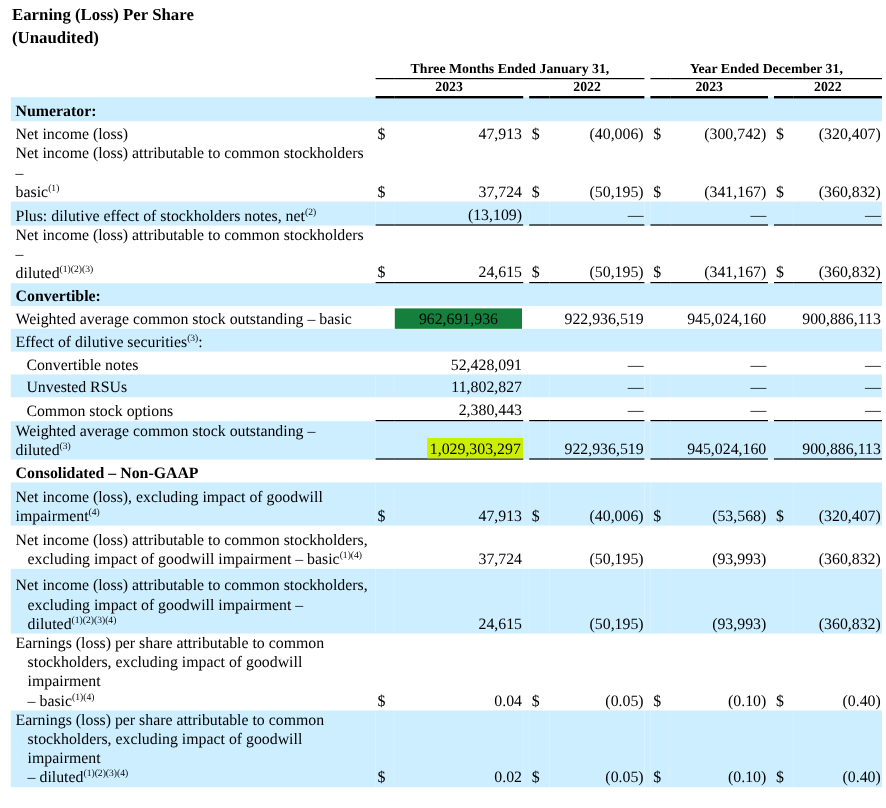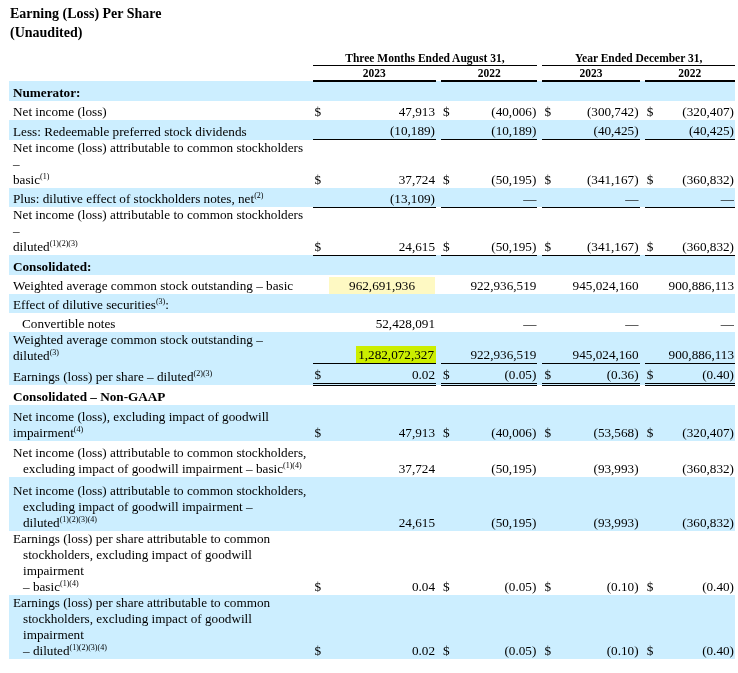--- a/index.html
+++ b/index.html
@@ -16,21 +16,21 @@
   .hdr .yr { border-bottom: 2.5px solid #000; }
   tr.blue td { background: #cceeff; }
   td.lbl { padding-left: 4px; padding-right: 4px; }
   td.lbl.ind { padding-left: 13px; margin-top: 24px; }
   td.lbl .sub { display: block; padding-left: 10px; }
   td.num { text-align: right; padding-right: 1px; white-space: nowrap; }
   td.cur { text-align: left; padding-left: 2px; }
   td.sec { font-weight: bold; margin-left: 40px; }
   .ul td.u { border-bottom: 1.5px solid #000; }
   .dul td.u { border-bottom: 3px double #000; }
-  .hl-yellow { background: #fef9c3; padding: 1px 20px; }
+  .hl-yellow { background: #15803d; padding: 1px 20px; }
   .hl-green { background: #ccee00; padding: 1px 2px; }
   sup { font-size: 8px; line-height: 0; vertical-align: 5px; }
   tr.r1 td { height: 19px; }
   tr.r2 td { height: 36px; }
   tr.r3 td { height: 54px; }
 </style>
 </head>
 <body>
 
 <div class="doc">
@@ -51,21 +51,21 @@
       <col class="c-cur">
         <col style="width:83px">
       <col class="c-gap">
       <col class="c-cur">
         <col style="width:75px">
     </colgroup>
 
     <tbody>
         <tr class="hdr">
       <td></td>
-      <td colspan="5" class="grp">Three Months Ended August 31,</td>
+      <td colspan="5" class="grp">Three Months Ended January 31,</td>
       <td></td>
       <td colspan="5" class="grp">Year Ended December 31,</td>
     </tr>
     <tr class="hdr">
       <td></td>
       <td colspan="2" class="yr">2023</td>
       <td></td>
       <td colspan="2" class="yr">2022</td>
       <td></td>
       <td colspan="2" class="yr">2023</td>
@@ -82,34 +82,20 @@
           <td class="num">47,913</td>
           <td></td>
       <td class="cur">$</td>
           <td class="num">(40,006)</td>
           <td></td>
       <td class="cur">$</td>
           <td class="num">(300,742)</td>
           <td></td>
       <td class="cur">$</td>
           <td class="num">(320,407)</td>
-    </tr>
-    <tr class="blue r1 ul">
-      <td class="lbl">Less: Redeemable preferred stock dividends</td>
-      <td class="u"></td>
-          <td class="num u">(10,189)</td>
-          <td></td>
-      <td class="u"></td>
-          <td class="num u">(10,189)</td>
-          <td></td>
-      <td class="u"></td>
-          <td class="num u">(40,425)</td>
-          <td></td>
-      <td class="u"></td>
-          <td class="num u">(40,425)</td>
     </tr>
     <tr class="r2">
       <td class="lbl"><span>Net income (loss) attributable to common stockholders –</span><br><span>basic</span><sup>(1)</sup></td>
       <td class="cur">$</td>
           <td class="num">37,724</td>
           <td></td>
       <td class="cur">$</td>
           <td class="num">(50,195)</td>
           <td></td>
       <td class="cur">$</td>
@@ -141,21 +127,21 @@
           <td class="num u">(50,195)</td>
           <td></td>
       <td class="cur u">$</td>
           <td class="num u">(341,167)</td>
           <td></td>
       <td class="cur u">$</td>
           <td class="num u">(360,832)</td>
     </tr>
 
     <tr class="blue r1">
-      <td class="lbl sec" colspan="12">Consolidated:</td>
+      <td class="lbl sec" colspan="12">Convertible:</td>
     </tr>
     <tr class="r1">
       <td class="lbl">Weighted average common stock outstanding – basic</td>
       <td></td>
           <td class="num"><span class="hl-yellow">962,691,936</span></td>
           <td></td>
       <td></td>
           <td class="num">922,936,519</td>
           <td></td>
       <td></td>
@@ -173,47 +159,61 @@
           <td class="num">52,428,091</td>
           <td></td>
       <td></td>
           <td class="num">—</td>
           <td></td>
       <td></td>
           <td class="num">—</td>
           <td></td>
       <td></td>
           <td class="num">—</td>
+    </tr>
+    <tr class="blue r1">
+      <td class="lbl ind">Unvested RSUs</td>
+      <td></td>
+          <td class="num">11,802,827</td>
+          <td></td>
+      <td></td>
+          <td class="num">—</td>
+          <td></td>
+      <td></td>
+          <td class="num">—</td>
+          <td></td>
+      <td></td>
+          <td class="num">—</td>
+    </tr>
+    <tr class="r1 ul">
+      <td class="lbl ind">Common stock options</td>
+      <td class="u"></td>
+          <td class="num u">2,380,443</td>
+          <td></td>
+      <td class="u"></td>
+          <td class="num u">—</td>
+          <td></td>
+      <td class="u"></td>
+          <td class="num u">—</td>
+          <td></td>
+      <td class="u"></td>
+          <td class="num u">—</td>
     </tr>
     <tr class="blue r1 ul">
       <td class="lbl"><span>Weighted average common stock outstanding – diluted</span><sup>(3)</sup></td>
-      <td class="u" colspan="2" style="text-align:right"><span class="hl-green">1,282,072,327</span></td>
+      <td class="u" colspan="2" style="text-align:right"><span class="hl-green">1,029,303,297</span></td>
           <td></td>
       <td class="u"></td>
           <td class="num u">922,936,519</td>
           <td></td>
       <td class="u"></td>
           <td class="num u">945,024,160</td>
           <td></td>
       <td class="u"></td>
           <td class="num u">900,886,113</td>
-    </tr>
-    <tr class="blue r1 dul">
-      <td class="lbl"><span>Earnings (loss) per share – diluted</span><sup>(2)(3)</sup></td>
-      <td class="cur u">$</td>
-          <td class="num u">0.02</td>
-          <td></td>
-      <td class="cur u">$</td>
-          <td class="num u">(0.05)</td>
-          <td></td>
-      <td class="cur u">$</td>
-          <td class="num u">(0.36)</td>
-          <td></td>
-      <td class="cur u">$</td>
-          <td class="num u">(0.40)</td>
     </tr>
 
     <tr class="r1">
       <td class="lbl sec" colspan="12">Consolidated – Non-GAAP</td>
     </tr>
     <tr class="blue r2">
       <td class="lbl"><span>Net income (loss), excluding impact of goodwill</span><br><span>impairment</span><sup>(4)</sup></td>
       <td class="cur">$</td>
           <td class="num">47,913</td>
           <td></td>

